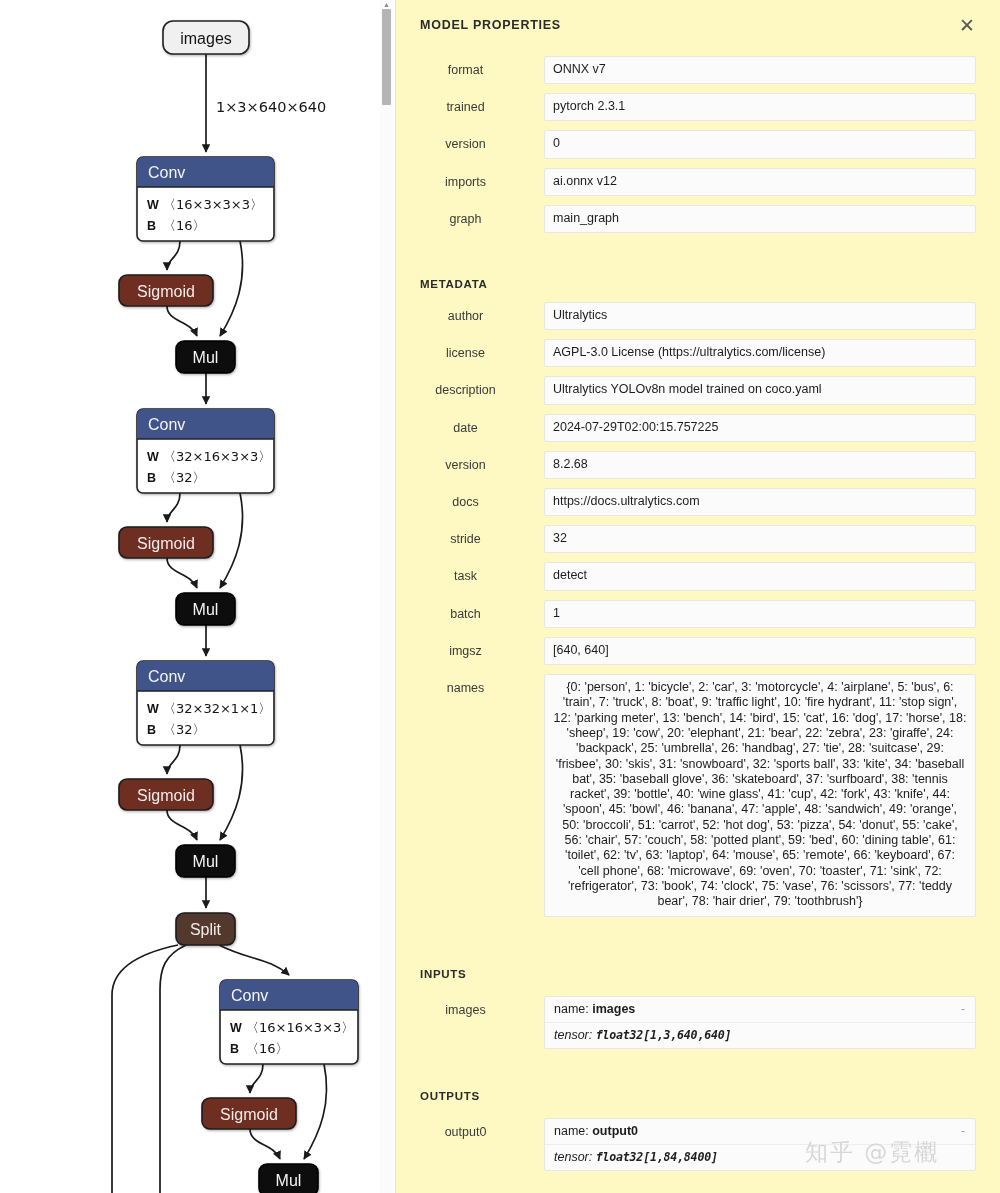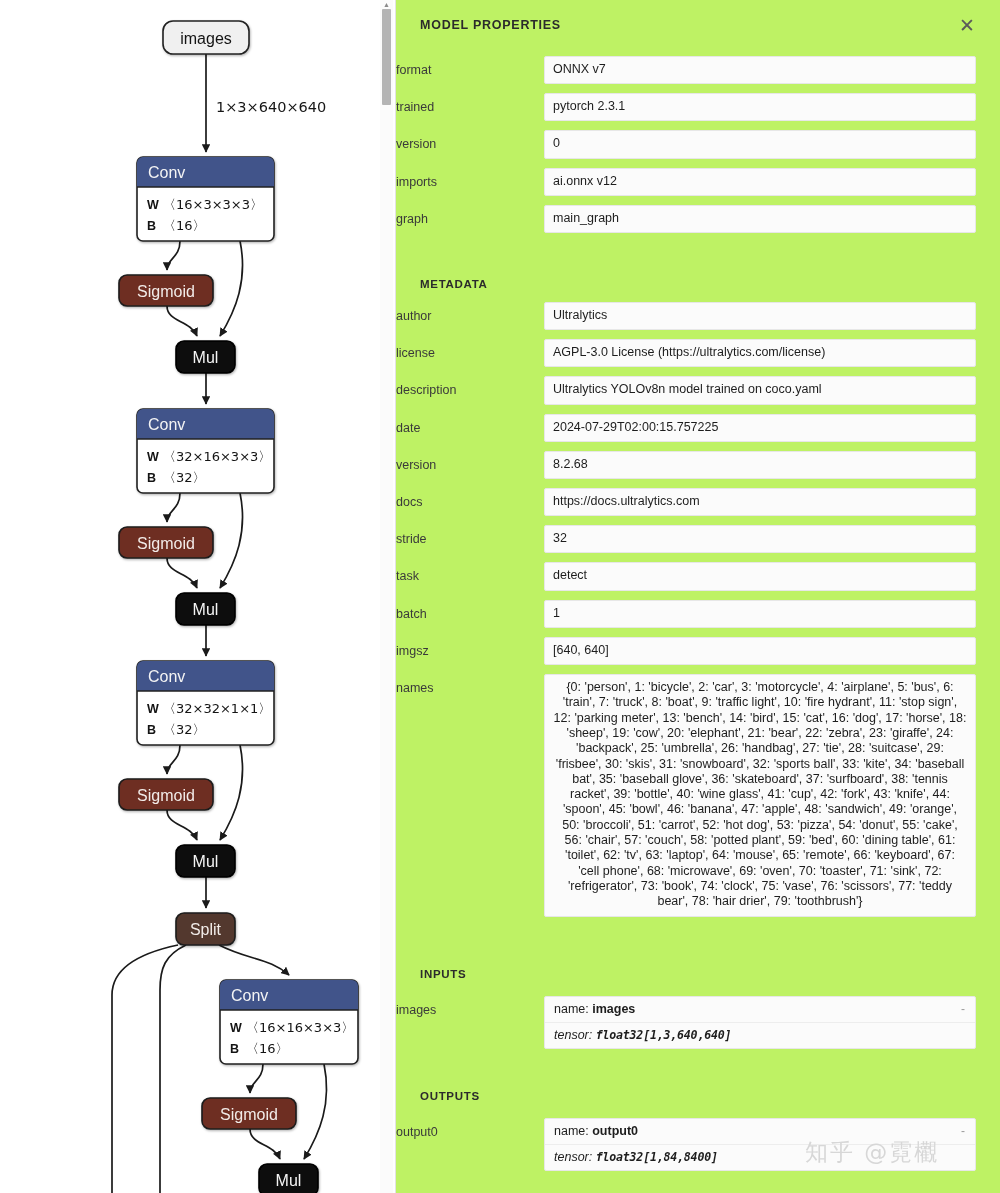--- a/index.html
+++ b/index.html
@@ -35,21 +35,21 @@
   #graph-scroll-arrow {
     position: absolute; left: 3px; top: 1px;
     width: 7px; height: 7px;
     font-size: 7px; line-height: 7px; color: #8a8a8a; text-align: center;
   }
 
   
   #sidebar {
     position: absolute; left: 395px; top: 0;
     width: 605px; height: 1193px;
-    background: #bef264;
+    background: #fef9c3;
     border-left: 1px solid #e2e2e2;
     overflow: hidden;
   }
   #sidebar-header {
     position: relative;
     height: 56px;
     padding: 18px 24px 0 24px;
   }
   #sidebar-title {
     font-size: 12.5px;
@@ -73,21 +73,21 @@
     letter-spacing: 0.7px;
     color: #2b2b2b;
     padding: 0 0 0 24px;
     margin-top: 20px;
   }
 
   .prop-table { width: 100%; border-collapse: separate; border-spacing: 0; }
   .prop-row { }
   .prop-name {
     width: 148px;
-    text-align: left;
+    text-align: center;
     vertical-align: top;
     padding: 7px 9px 0 0;
     font-size: 12.5px;
     color: #3a3a3a;
     white-space: nowrap;
   }
   .prop-val-cell {
     vertical-align: top;
     padding: 0 24px 9px 0;
   }

